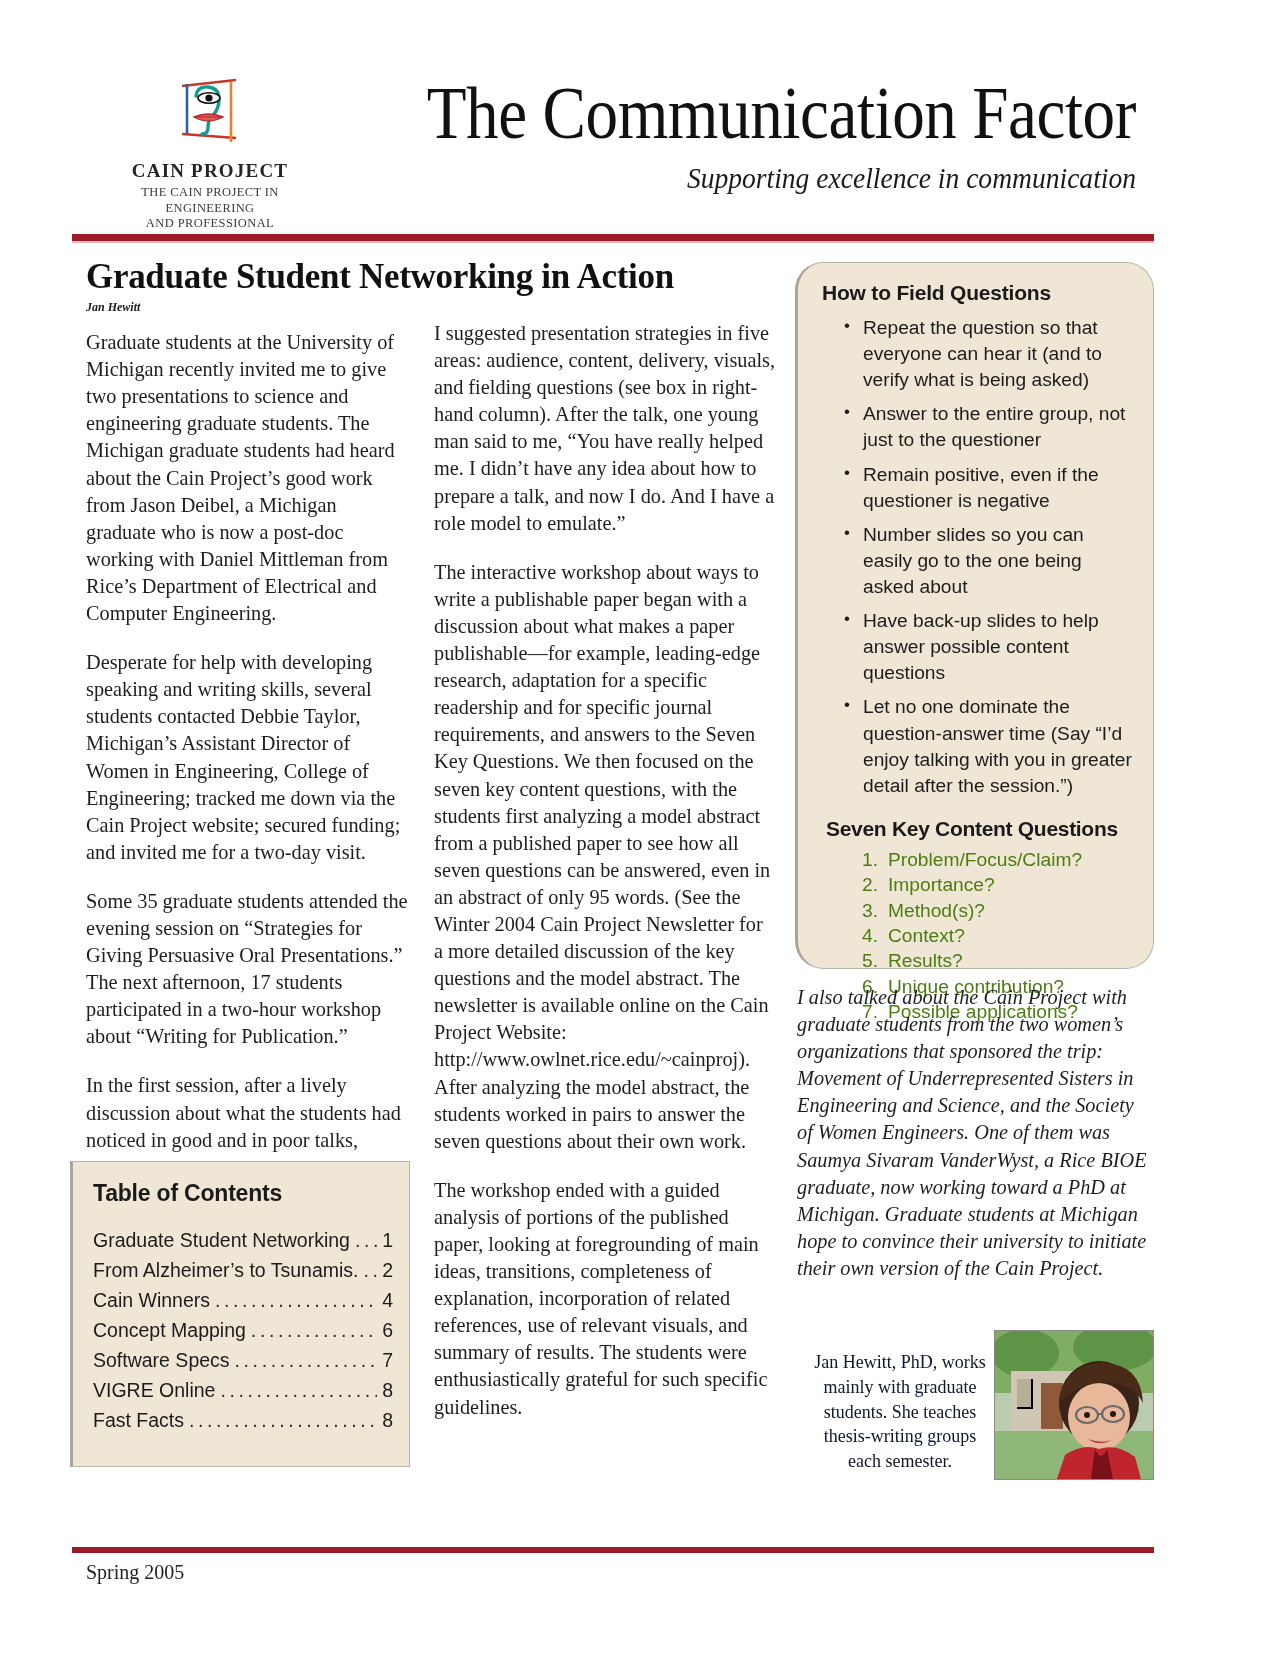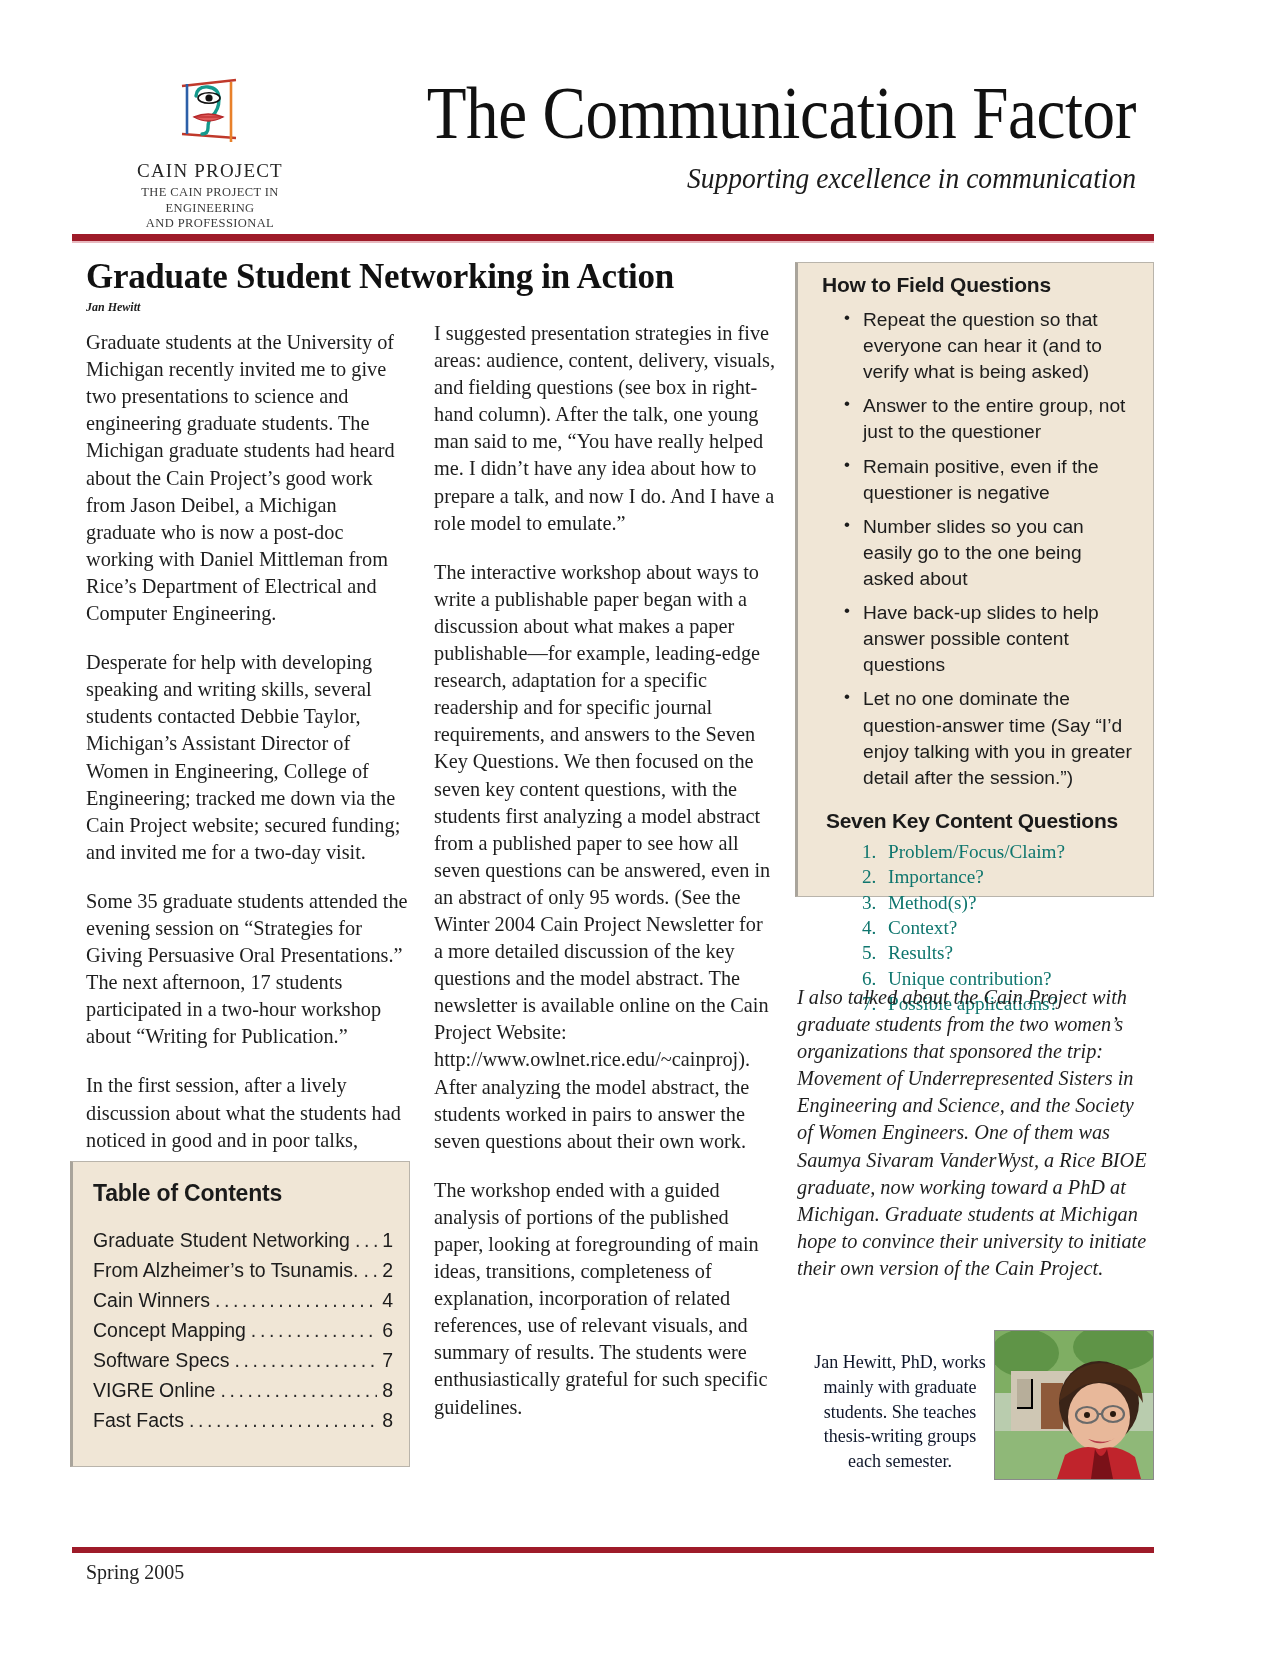--- a/index.html
+++ b/index.html
@@ -43,20 +43,21 @@
     margin: 0 auto;
     display: block;
   }
   .logo-name {
     font-family: "Liberation Serif", serif;
     font-size: 19px;
     letter-spacing: 1.2px;
     color: #262626;
     margin-top: 6px;
     white-space: nowrap;
+    font-weight: bold;
   }
   .logo-sub {
     font-family: "Liberation Serif", serif;
     font-size: 12.5px;
     letter-spacing: 0.4px;
     color: #3a3a3a;
     line-height: 1.25;
     margin-top: 3px;
   }
 
@@ -177,22 +178,23 @@
     border: 1px solid #b9b4ab;
     border-left: 3px solid #a9a49b;
     box-sizing: border-box;
   }
 
   .sidebar-box {
     position: absolute;
     left: 795px;
     top: 262px;
     width: 359px;
-    height: 635px;
-    padding: 10px 16px 14px 18px;
+    height: 707px;
+    padding: 18px 16px 14px 18px;
+    border-radius: 28px;
   }
   .sidebar-h {
     font-family: "Liberation Sans", sans-serif;
     font-weight: bold;
     font-size: 21px;
     color: #1a1a1a;
     margin: 0 0 10px 6px;
     letter-spacing: -0.2px;
   }
   .sidebar-h2 {
@@ -224,24 +226,24 @@
     top: -1px;
     font-size: 17px;
   }
   ol.sb-num {
     list-style: none;
     margin: 0;
     padding: 0 0 0 46px;
     counter-reset: sbn;
   }
   ol.sb-num li {
-    font-family: Liberation Serif, serif;
+    font-family: Liberation Sans, sans-serif;
     font-size: 19.2px;
     line-height: 1.32;
-    color: #0f766e;
+    color: #4d7c0f;
     counter-increment: sbn;
     position: relative;
     padding-left: 26px;
   }
   ol.sb-num li::before {
     content: counter(sbn) ".";
     position: absolute;
     left: 0;
     top: 0;
   }

